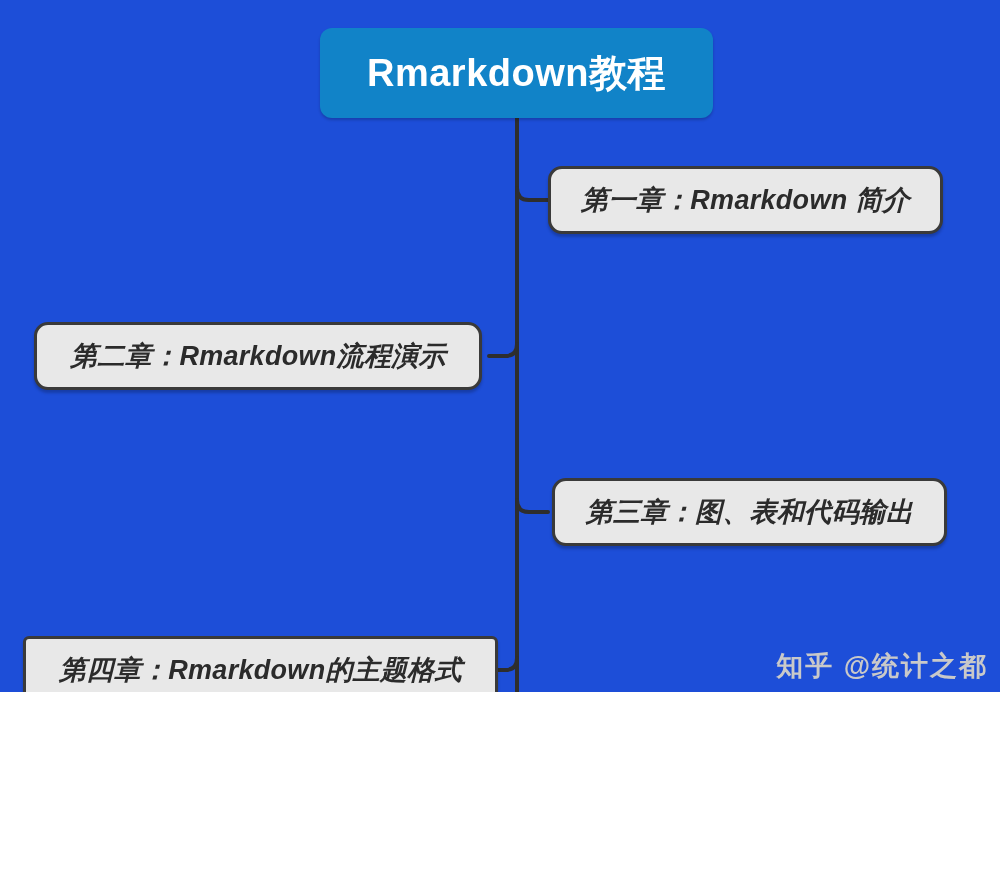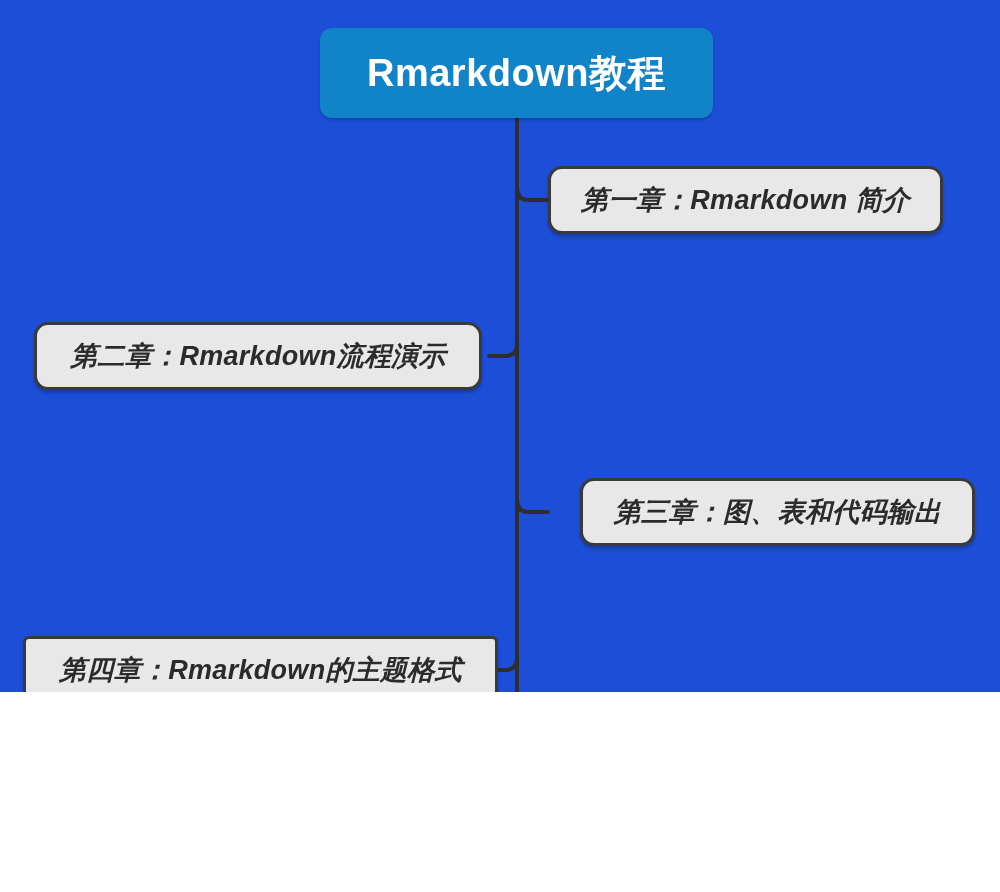--- a/index.html
+++ b/index.html
@@ -82,19 +82,20 @@
 
     <path d="M 517 658 Q 517 670 505 670 L 489 670" fill="none" stroke="#2e2e2e" stroke-width="4" stroke-linecap="round"></path>
   </svg>
 
   <div class="node node-root" style="left: 320px; top: 28px; width: 393px; height: 90px; background: rgb(17, 131, 200); color: rgb(255, 255, 255);">Rmarkdown教程</div>
 
   <div class="node node-branch" style="left: 548px; top: 166px; width: 395px; height: 68px; background: rgb(232, 232, 232); border-color: rgb(58, 58, 58); color: rgb(43, 43, 43);">第一章：Rmarkdown 简介</div>
 
   <div class="node node-branch" style="left: 34px; top: 322px; width: 448px; height: 68px; background: rgb(232, 232, 232); border-color: rgb(58, 58, 58); color: rgb(43, 43, 43);">第二章：Rmarkdown流程演示</div>
 
-  <div class="node node-branch" style="left: 580px; top: 478px; width: 395px; height: 68px; background: rgb(232, 232, 232); border-color: rgb(58, 58, 58); color: rgb(43, 43, 43);">第三章：图、表和代码输出</div>
+  <div class="node node-branch" style="left: 552px; top: 478px; width: 395px; height: 68px; background: rgb(232, 232, 232); border-color: rgb(58, 58, 58); color: rgb(43, 43, 43);">第三章：图、表和代码输出</div>
 
   <div class="node node-branch" style="left: 23px; top: 636px; width: 475px; height: 68px; background: rgb(232, 232, 232); border-color: rgb(58, 58, 58); color: rgb(43, 43, 43); border-radius: 6px;">第四章：Rmarkdown的主题格式</div>
 
 
+  <div class="watermark" style="color: rgb(201, 201, 201);">知乎 @统计之都</div>
 
 </div>
 
 </body></html>

